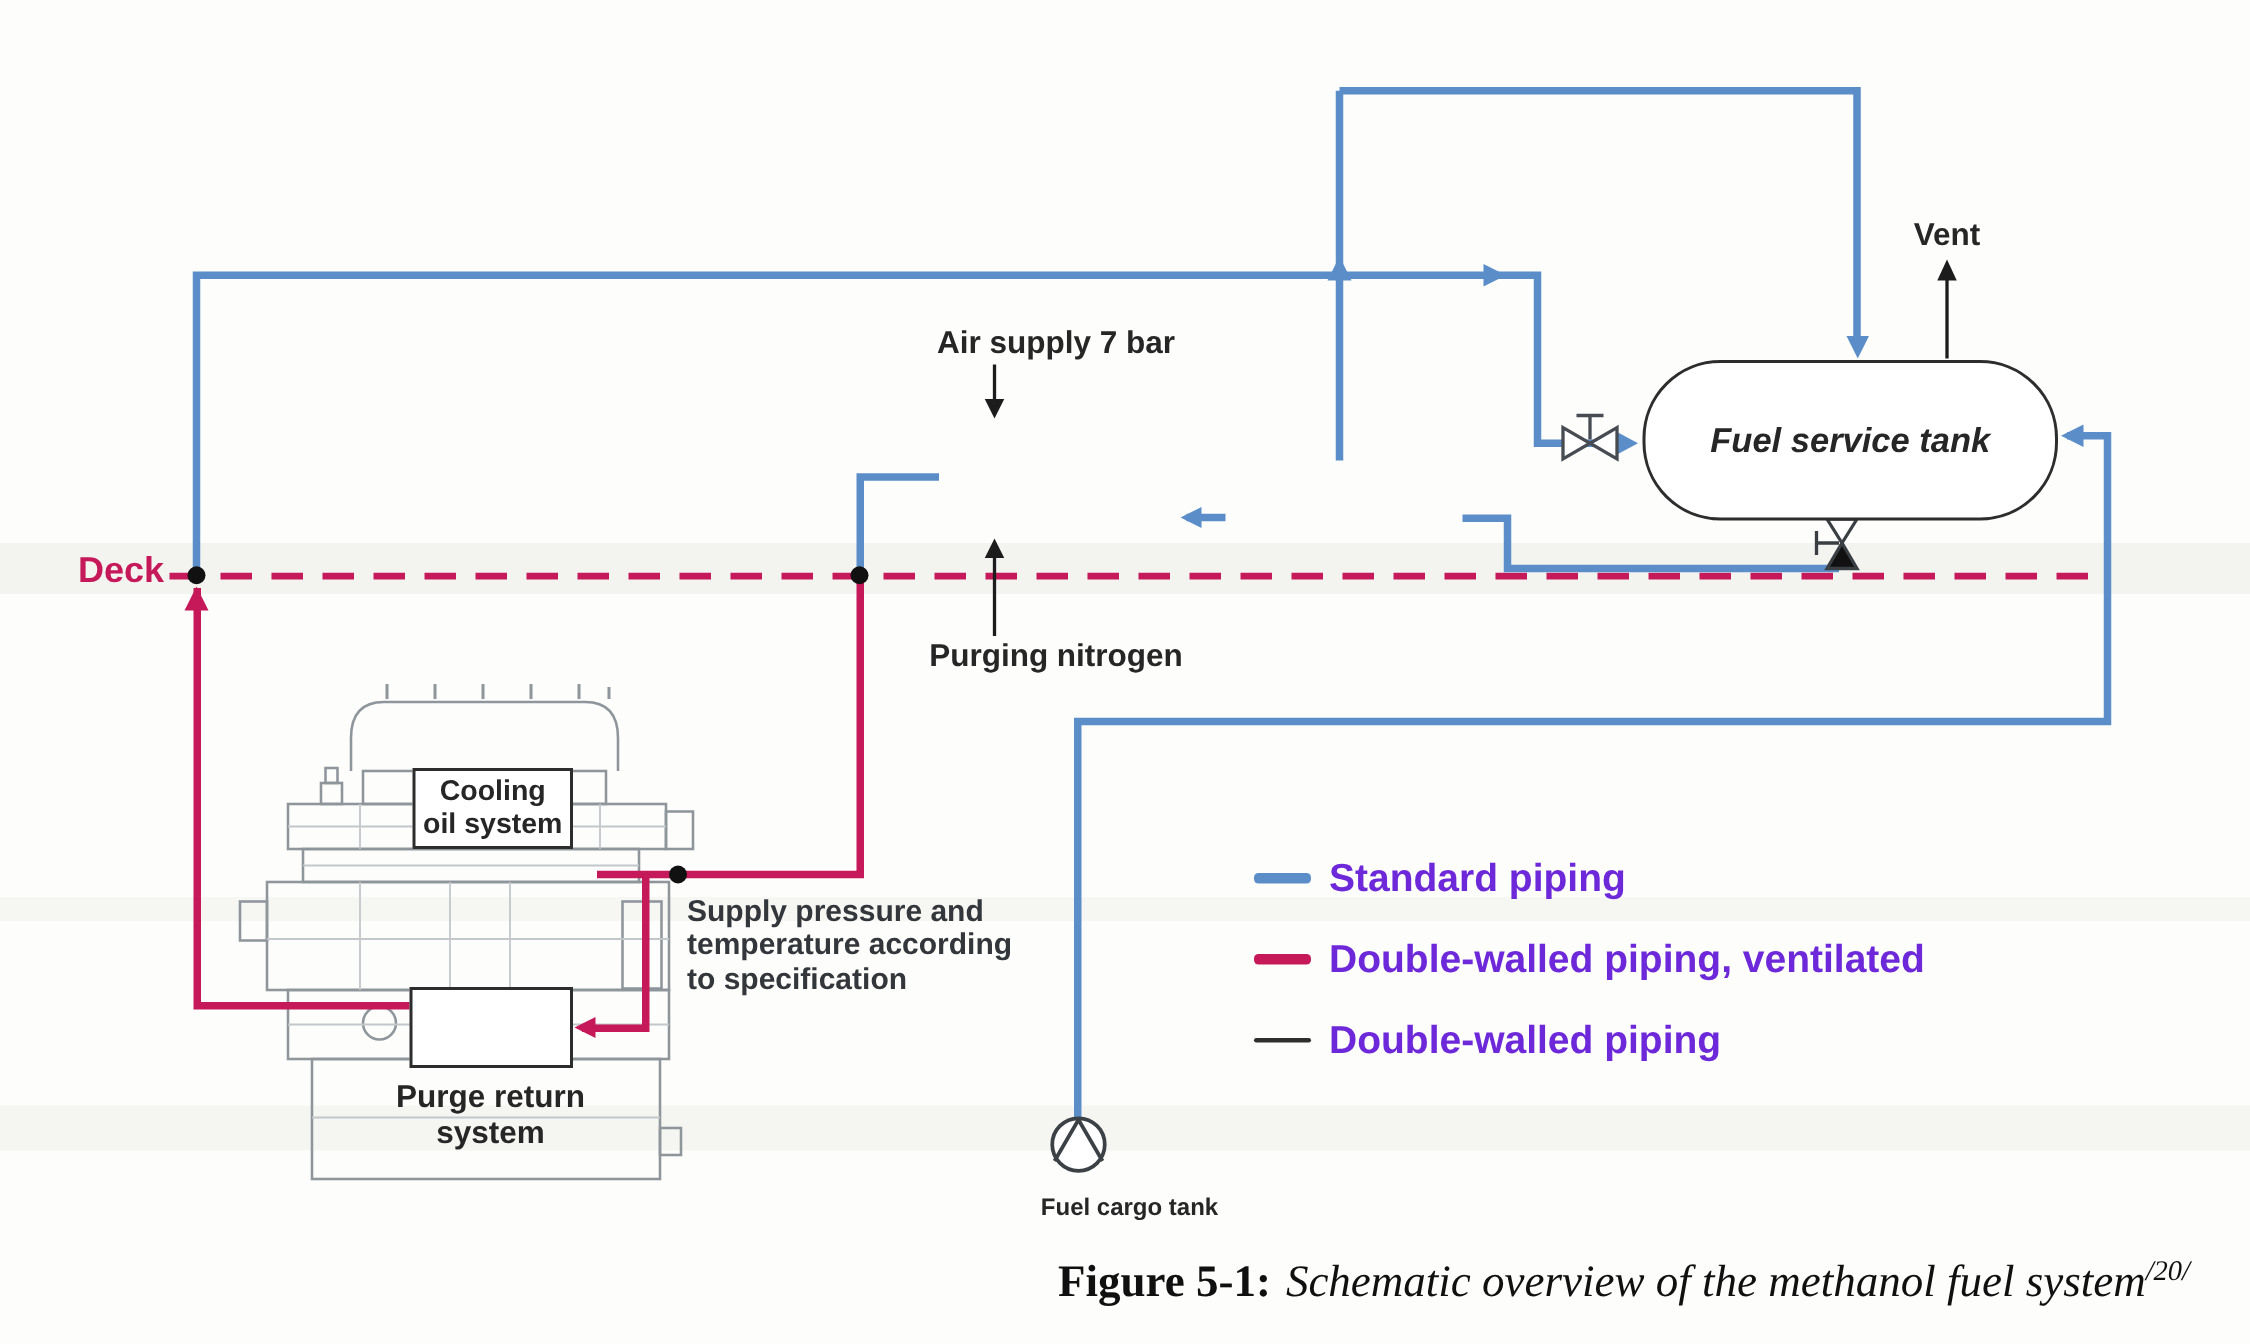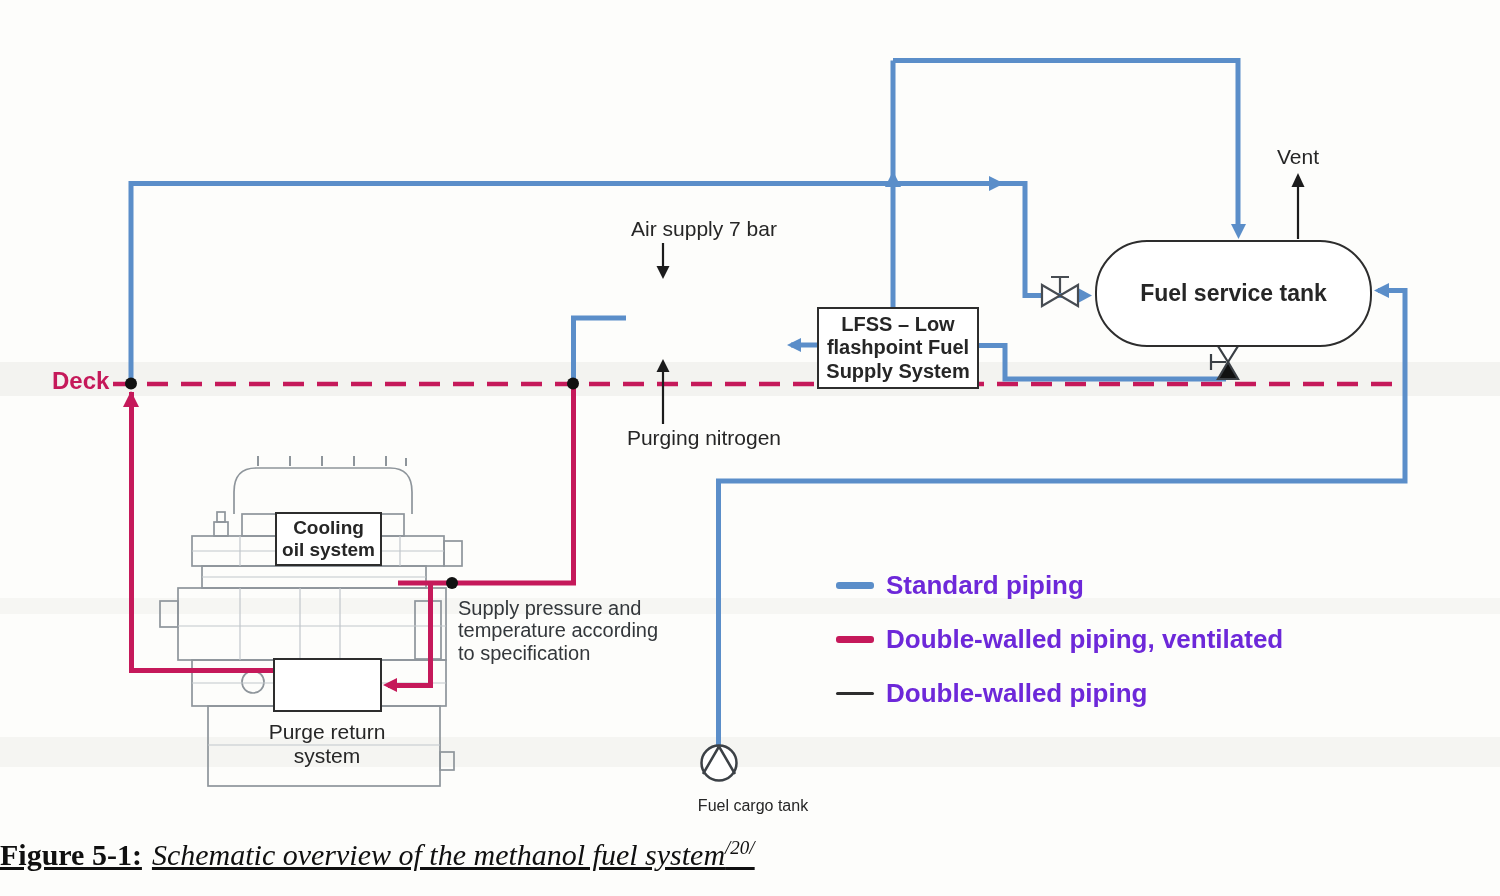--- a/index.html
+++ b/index.html
@@ -2,36 +2,36 @@
 <html><head>
 <meta charset="utf-8">
 <style>
   html,body{margin:0;padding:0;background:#ffffff;}
   .stage{
     position:relative;width:1500px;height:896px;background:#fdfdfb;overflow:hidden;
     font-family:"Liberation Sans",sans-serif;color:#222;
   }
   .scan-band{position:absolute;left:0;width:1500px;pointer-events:none;}
   .layer{position:absolute;left:0;top:0;width:1500px;height:896px;}
-  .lbl{position:absolute;font-weight:400;color:#262626;line-height:1.12;}
+  .lbl{position:absolute;font-weight:700;color:#262626;line-height:1.12;}
   .center{text-align:center;}
   .node{
     position:absolute;background:#ffffff;border:2.2px solid #2d2d2d;
     display:flex;flex-direction:column;align-items:center;justify-content:center;
     text-align:center;font-weight:700;color:#262626;line-height:1.16;
   }
-  .tank{border-radius:52px;border-width:2.4px;font-size:23px;}
+  .tank{border-radius:52px;border-width:2.4px;font-size:23px;font-style:italic;}
   .deck-label{position:absolute;left:52px;top:367px;font-size:24px;font-weight:700;color:#c5195a;}
   .legend{position:absolute;left:836px;top:558px;}
   .legend-row{display:flex;align-items:center;height:54px;}
   .legend-swatch{width:38px;border-radius:3px;margin-right:12px;flex:0 0 auto;}
   .legend-label{font-size:26px;font-weight:700;color:#6d28d9;white-space:nowrap;}
   .caption{
-    position:absolute;left:0;top:838px;width:1460px;text-align:left;
-    font-family:"Liberation Serif",serif;font-size:30px;color:#101010;text-decoration:underline;
+    position:absolute;left:0;top:838px;width:1460px;text-align:right;
+    font-family:"Liberation Serif",serif;font-size:30px;color:#101010;
   }
   .caption .prefix{font-weight:700;margin-right:10px;}
   .caption .body{font-style:italic;}
   .caption .ref{font-style:italic;font-size:19px;vertical-align:super;line-height:0;}
 </style>
 </head>
 <body>
 
 <div class="stage">
 
@@ -126,25 +126,20 @@
 
     <g stroke="#3c4146" stroke-width="2.5" fill="none">
       <circle cx="719" cy="763" r="17.5" fill="#ffffff"></circle>
       <path d="M719,746.5 L703,774 M719,746.5 L735,774"></path>
     </g>
   </svg>
 
   <div class="deck-label">Deck</div>
 
 
-  <div class="node" style="left:817px;top:307px;width:158px;height:78px;font-size:20px;">
-    <span>LFSS – Low</span>
-    <span>flashpoint Fuel</span>
-    <span>Supply System</span>
-  </div>
 
   <div class="node tank" style="left:1095px;top:240px;width:273px;height:103px;">
     <span>Fuel service tank</span>
   </div>
 
   <div class="node" style="left:275px;top:512px;width:103px;height:50px;font-size:19px;border-width:2px;">
     <span>Cooling</span>
     <span>oil system</span>
   </div>
 

